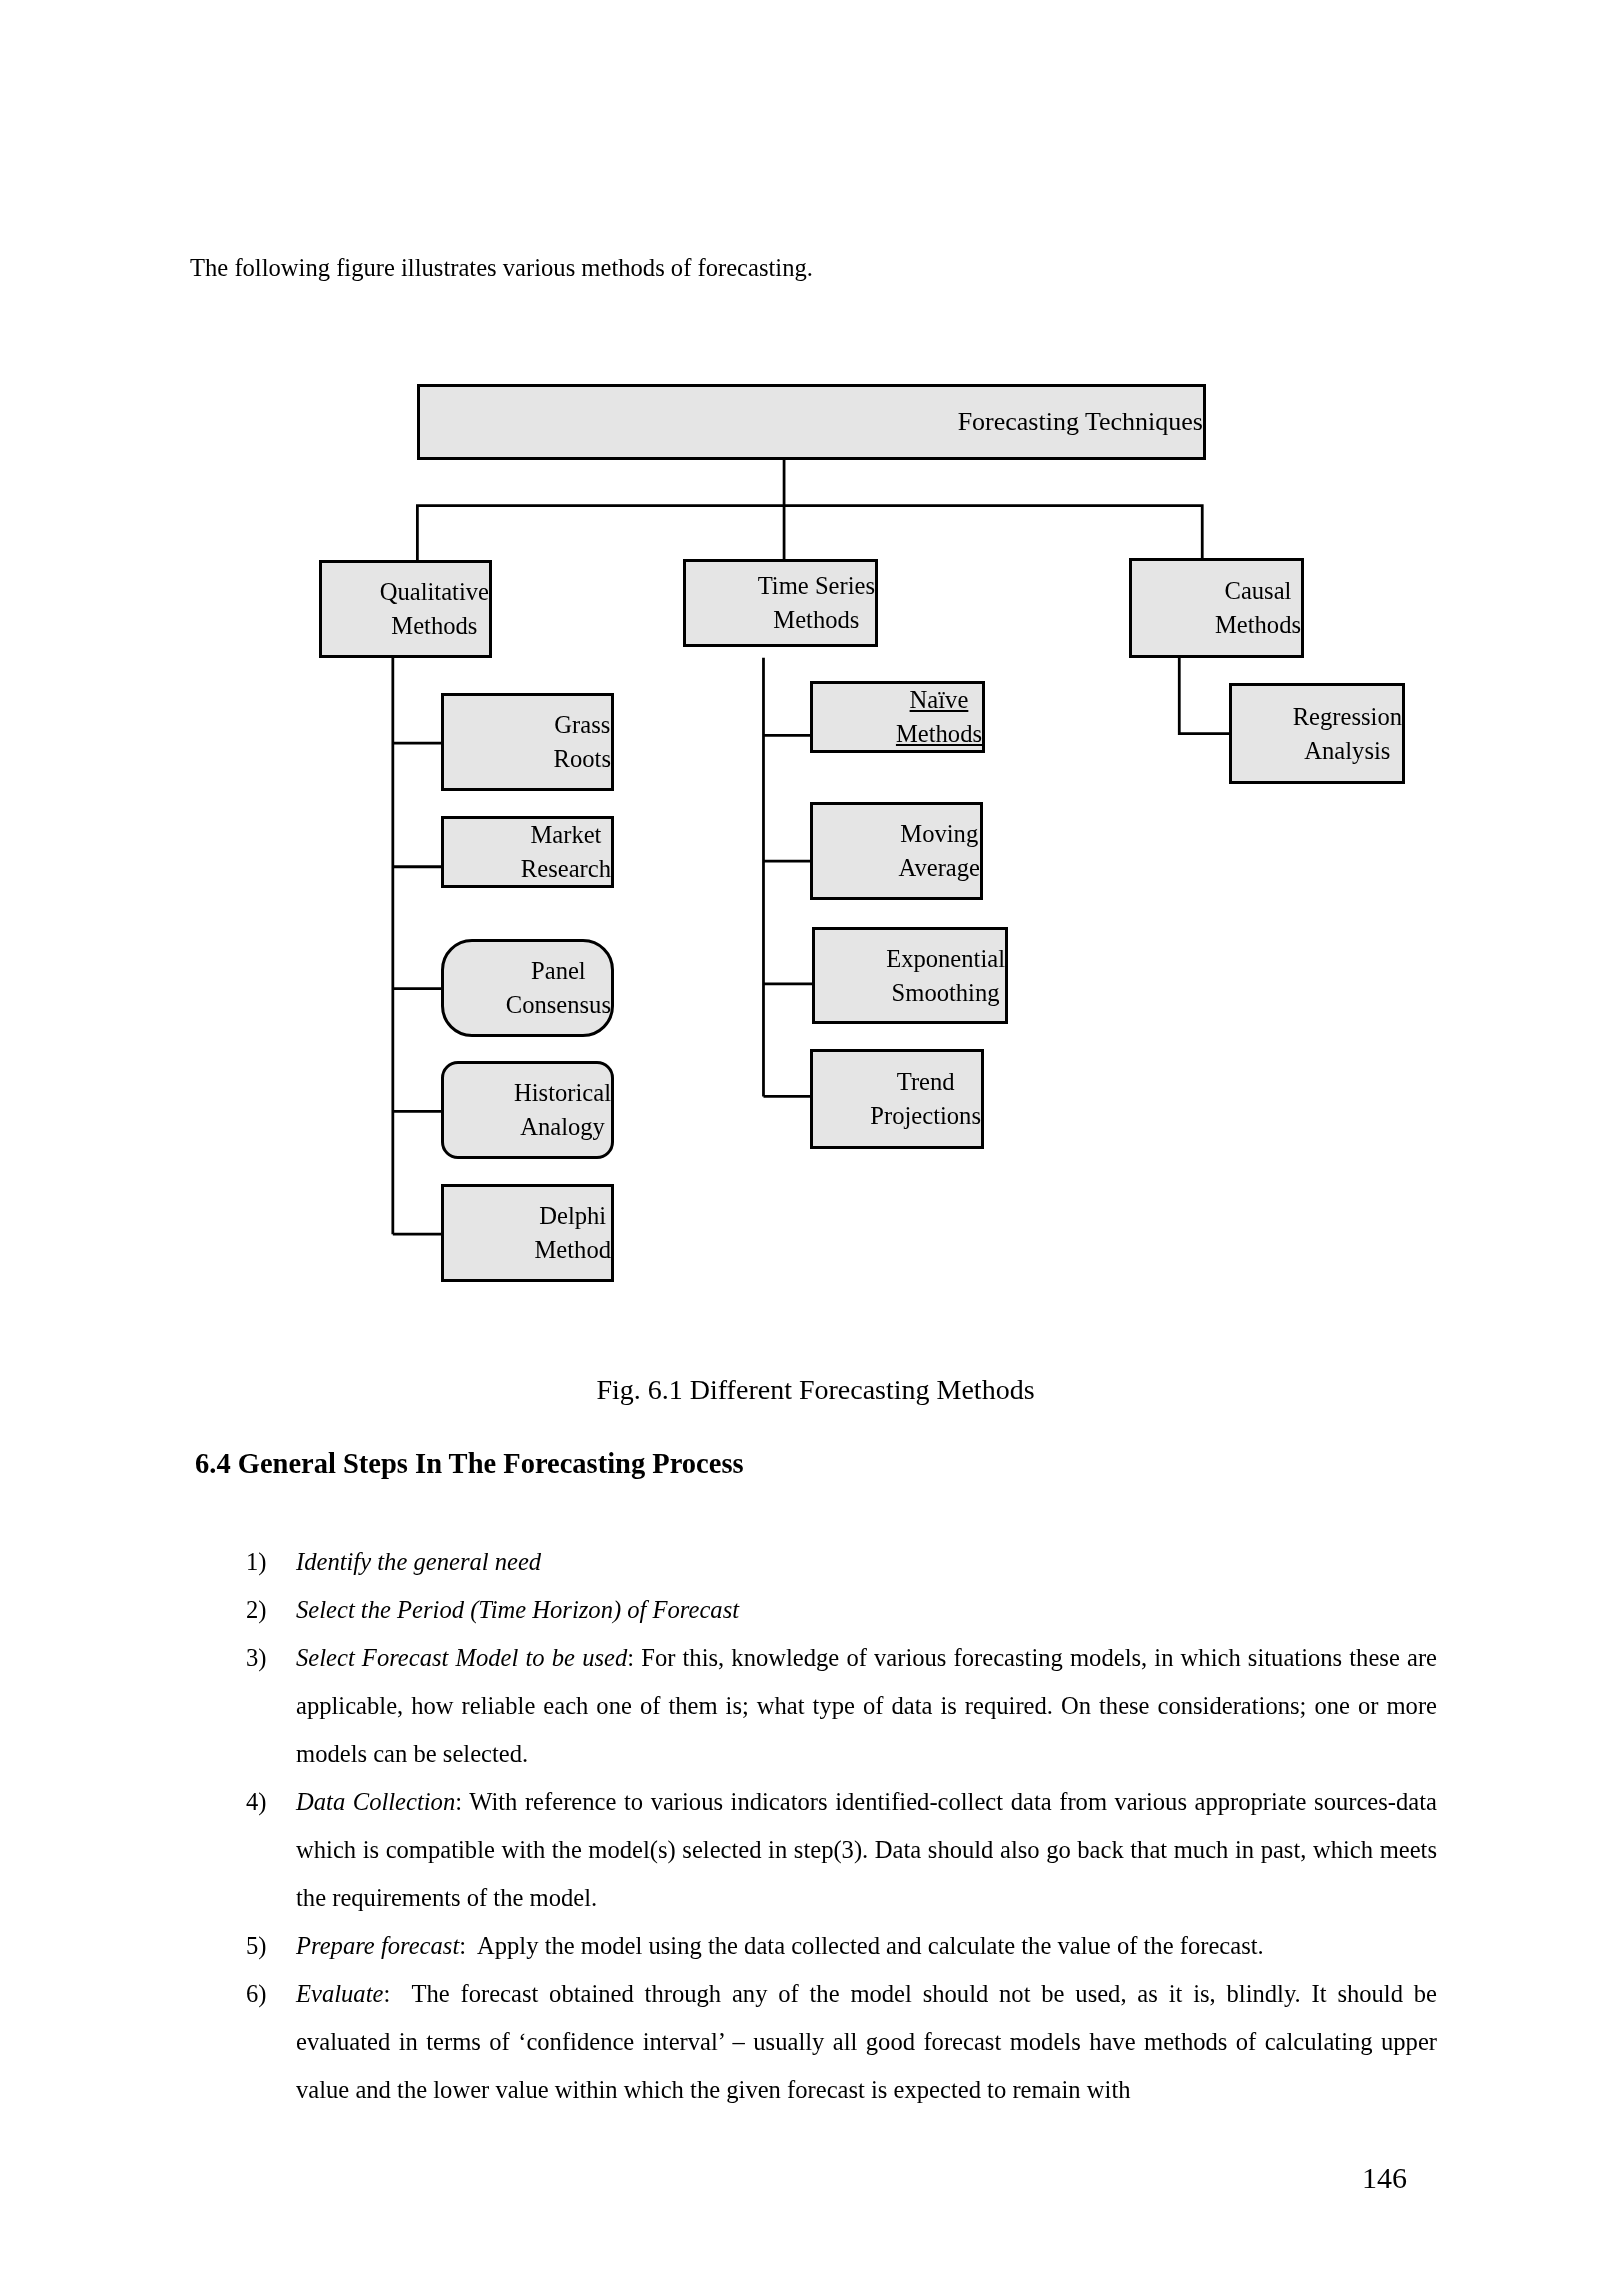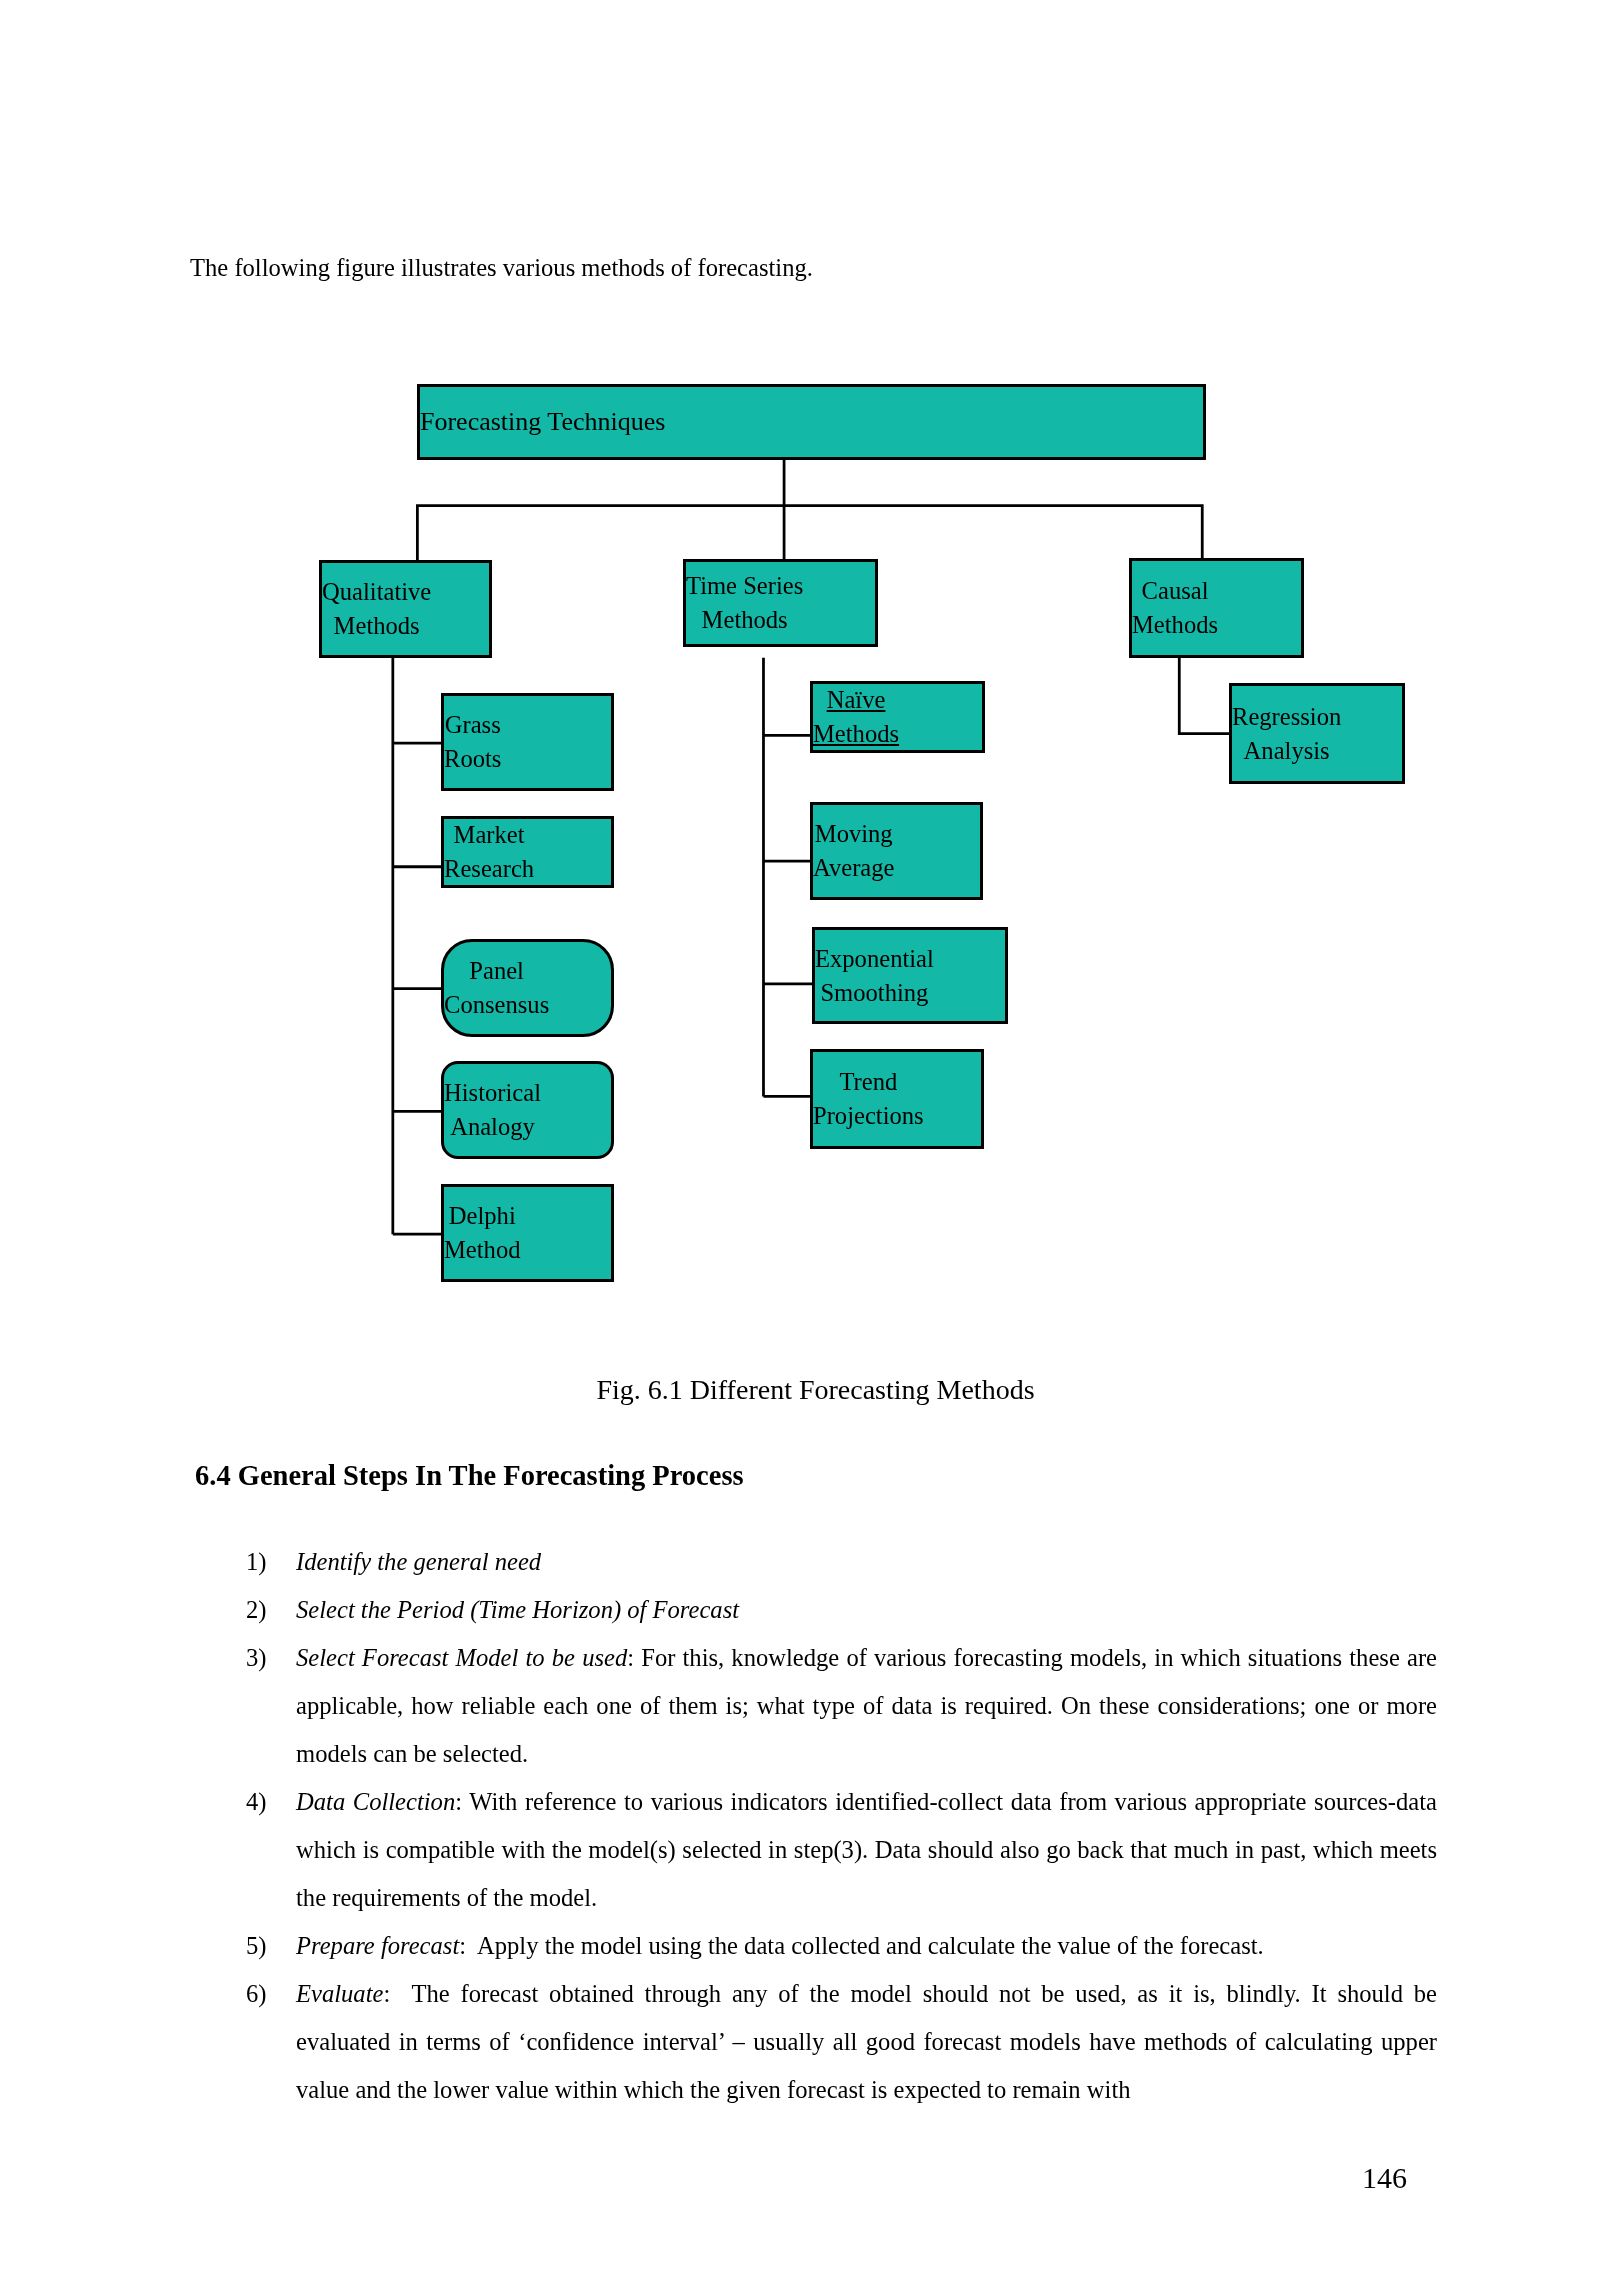--- a/index.html
+++ b/index.html
@@ -28,24 +28,24 @@
   #connectors path {
     stroke: #000;
     stroke-width: 3.5;
     fill: none;
   }
   .dbox {
     position: absolute;
     z-index: 2;
     box-sizing: border-box;
     border: 3.2px solid #000;
-    background: #14b8a6;
+    background: #e5e5e5;
     display: flex;
     align-items: center;
-    justify-content: flex-start;
+    justify-content: flex-end;
     text-align: center;
     font-size: 24.6px;
     line-height: 1.38;
   }
   .dbox .dlabel { white-space: pre-line; }
   .dbox.root { font-size: 26px; }
 
   
   .bodytext {
     font-size: 24.6px;
@@ -54,21 +54,20 @@
   #figure-caption {
     left: 195px; top: 1374px; width: 1241px;
     text-align: center;
     font-size: 28px;
   }
   #section-heading {
     left: 195px; top: 1446px; width: 1267px;
     font-size: 28.5px;
     font-weight: bold;
     line-height: 35px;
-    margin-top: 12px;
   }
   #steps-list {
     left: 246px; top: 1538px; width: 1191px;
     font-size: 24.6px;
     line-height: 48px;
   }
   .step {
     position: relative;
     padding-left: 50px;
     text-align: justify;

